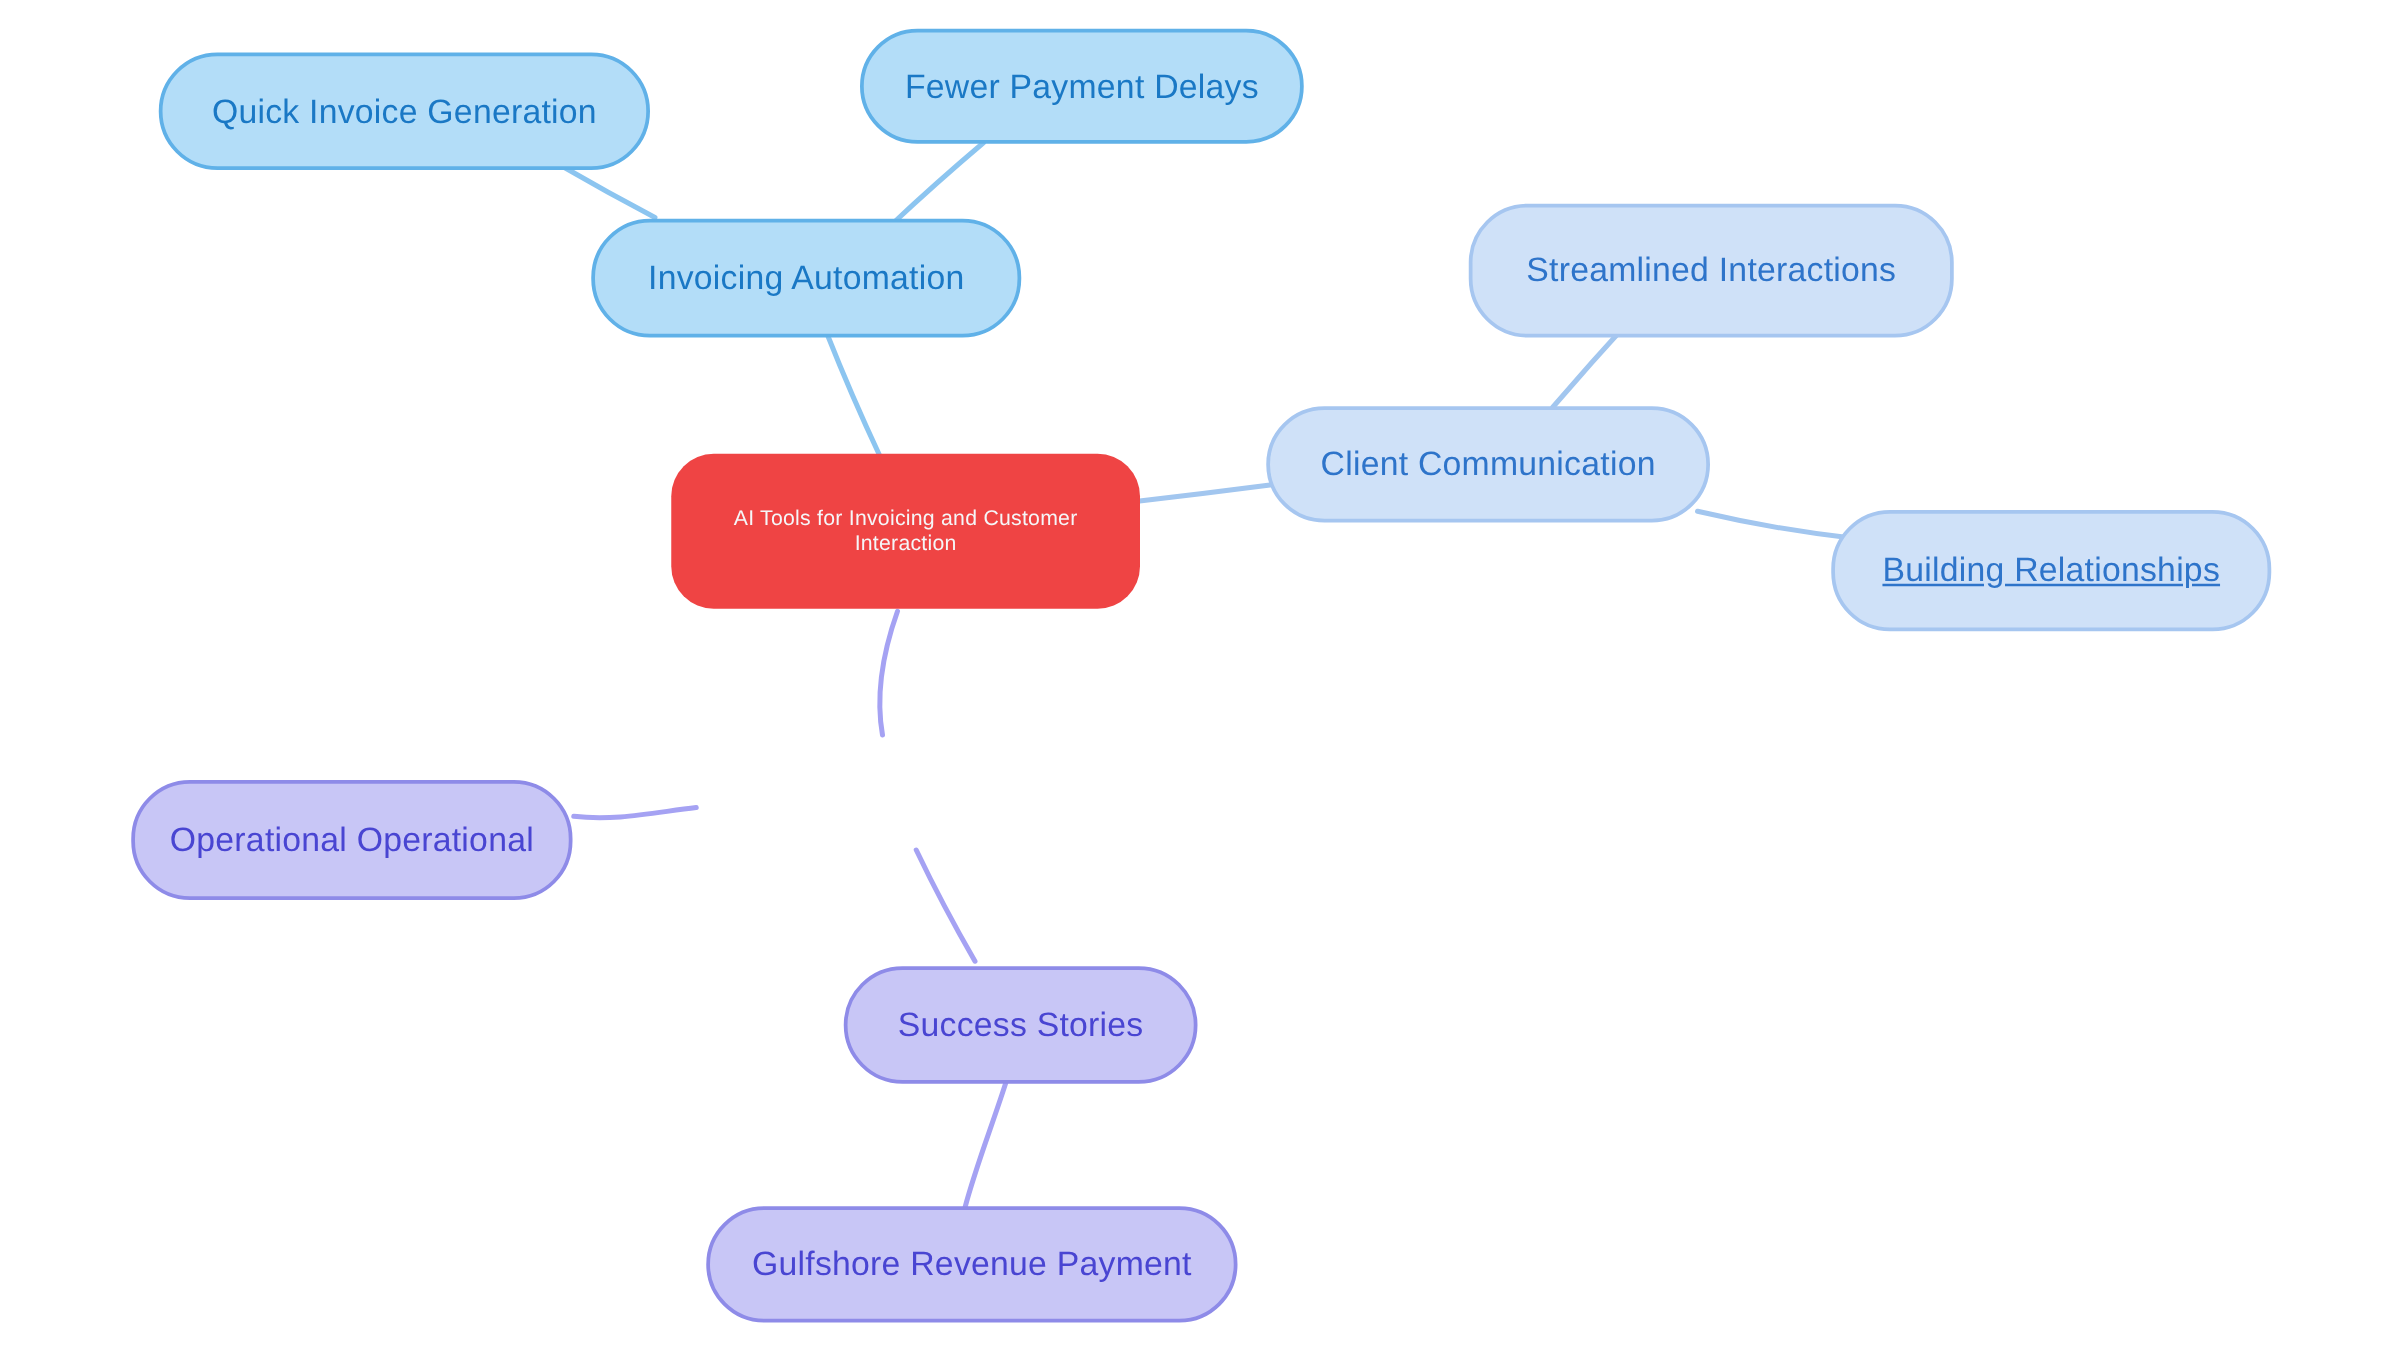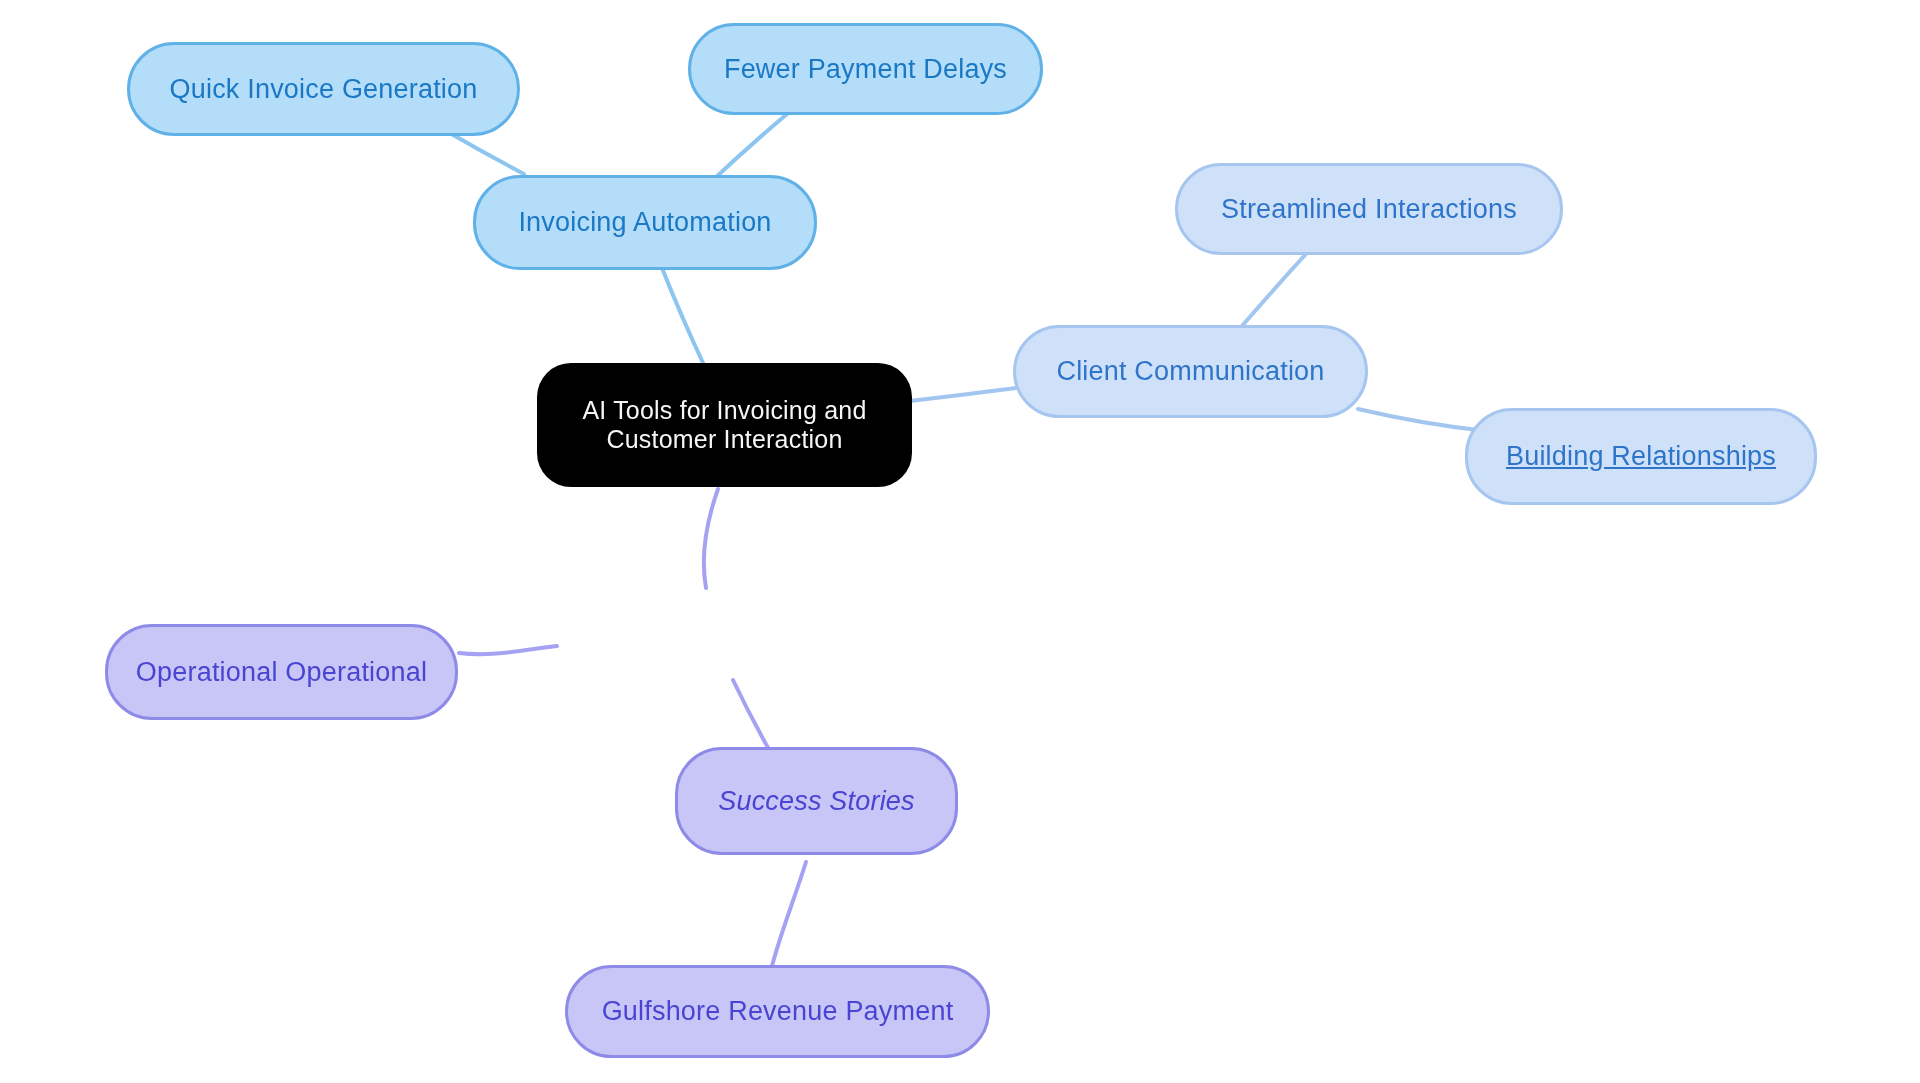--- a/index.html
+++ b/index.html
@@ -22,25 +22,25 @@
     box-sizing: border-box;
     border-radius: 47px;
     border: 3px solid transparent;
     font-size: 27px;
     font-weight: 400;
     letter-spacing: 0.2px;
     cursor: default;
     user-select: none;
   }
   .node-root {
-    background: #000000;
+    background: #ef4444;
     color: #f5f6f8;
     border: none;
     border-radius: 34px;
-    font-size: 25px;
+    font-size: 17px;
     line-height: 1.18;
   }
   .node-root .label { width: 320px; }
   .branch-invoicing { background: #b3ddf8; border-color: #60b1e8; color: #1a78c5; }
   .branch-client    { background: #cfe1f8; border-color: #a6c6f0; color: #2e74ca; }
   .branch-growth    { background: #c8c6f6; border-color: #8e8be8; color: #4945d2; }
 </style>
 </head>
 <body>
 
@@ -72,34 +72,34 @@
   </div>
 
   <div class="node branch-invoicing" style="left:688px; top:23px; width:355px; height:92px;">
     <span class="label">Fewer Payment Delays</span>
   </div>
 
   <div class="node branch-client" style="left:1013px; top:325px; width:355px; height:93px;">
     <span class="label">Client Communication</span>
   </div>
 
-  <div class="node branch-client" style="left:1175px; top:163px; width:388px; height:92px;justify-content:center;">
+  <div class="node branch-client" style="left:1175px; top:163px; width:388px; height:107px;justify-content:center;">
     <span class="label">Streamlined Interactions</span>
   </div>
 
   <div class="node branch-client" style="left:1465px; top:408px; width:352px; height:97px;text-decoration:underline;">
     <span class="label">Building Relationships</span>
   </div>
 
 
   <div class="node branch-growth" style="left:105px; top:624px; width:353px; height:96px;">
     <span class="label">Operational Operational</span>
   </div>
 
-  <div class="node branch-growth" style="left:675px; top:747px; width:283px; height:108px;font-style:italic;">
+  <div class="node branch-growth" style="left:675px; top:773px; width:283px; height:94px;">
     <span class="label">Success Stories</span>
   </div>
 
   <div class="node branch-growth" style="left:565px; top:965px; width:425px; height:93px;">
     <span class="label">Gulfshore Revenue Payment</span>
   </div>
 
 </div>
 
 </body></html>

